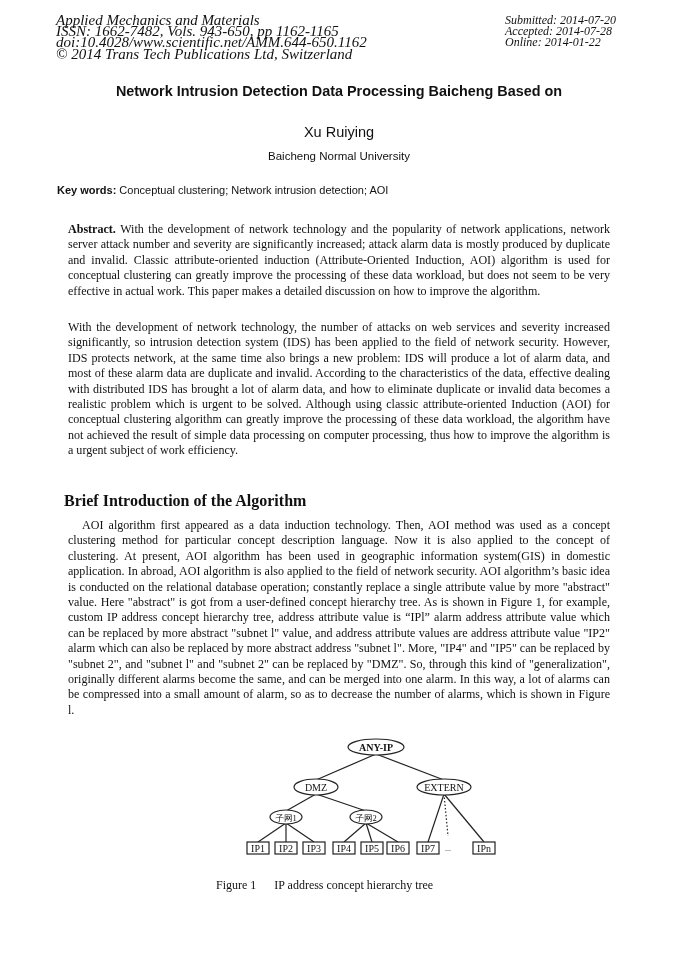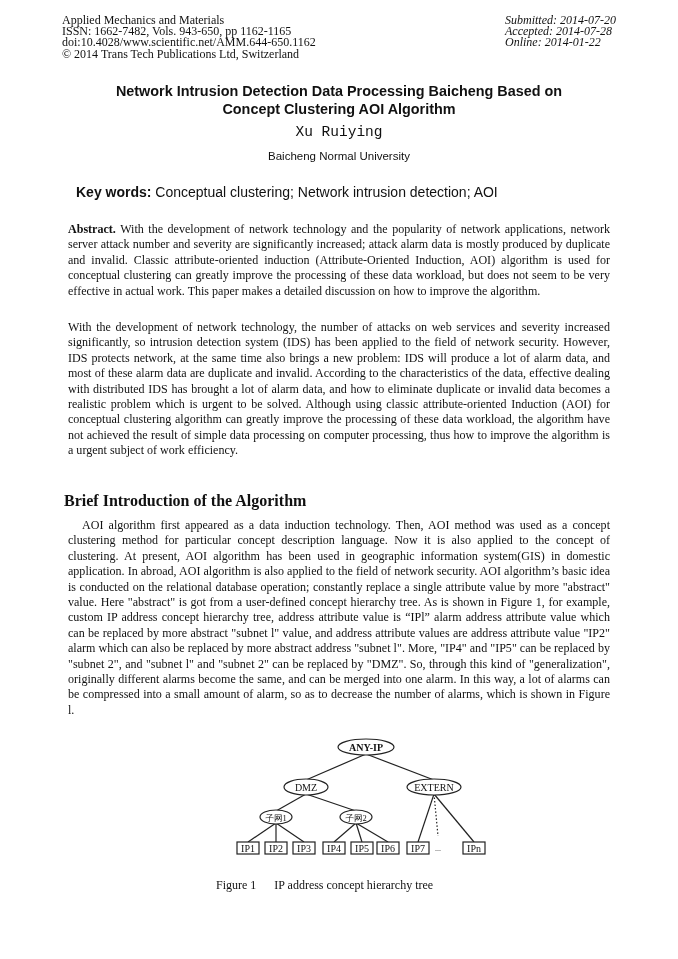--- a/index.html
+++ b/index.html
@@ -1,31 +1,31 @@
 <!DOCTYPE html>
 <html><head>
 <meta charset="utf-8">
 <style>
   html, body { margin:0; padding:0; background:#ffffff; }
   body { width:678px; height:959px; position:relative; overflow:hidden; color:#111; }
   .serif { font-family:"Liberation Serif","DejaVu Serif",serif; }
   .sans { font-family:"Liberation Sans","DejaVu Sans",sans-serif; }
-  .hdr-left { position:absolute; left:62px; top:15px; font-size:12px; line-height:11.2px; }
+  .hdr-left { position:absolute; left:56px; top:15px; font-size:15px; line-height:11.2px; font-style:italic; }
   .hdr-right { position:absolute; right:62px; top:15px; font-size:12px; line-height:11.2px; font-style:italic; text-align:left; }
   .title { position:absolute; left:62px; width:554px; top:82px; text-align:center; font-weight:bold; font-size:14.4px; line-height:18px; }
-  .author { position:absolute; left:62px; width:554px; top:124px; text-align:center; font-size:14.5px;font-family:Liberation Mono, monospace; }
+  .author { position:absolute; left:62px; width:554px; top:124px; text-align:center; font-size:14.5px; }
   .affil { position:absolute; left:62px; width:554px; top:150px; text-align:center; font-size:11.5px; }
-  .keywords { position:absolute; left:76px; top:184px; font-size:14px; }
+  .keywords { position:absolute; left:57px; top:184px; font-size:11px; }
   .keywords b { font-weight:bold; }
   .body { position:absolute; left:64px; width:550px; font-size:12.05px; line-height:15.4px; text-align:justify; }
   .abstract { top:218px; }
   .intro { top:316px; }
   .h2 { position:absolute; left:64px; top:492px; font-size:16px; font-weight:bold; }
   .para2 { top:514px; text-indent:14px; }
-  .figure { position:absolute; left:226px; top:736px; width:270px; height:122px; }
+  .figure { position:absolute; left:236px; top:736px; width:270px; height:122px; }
   .caption { position:absolute; left:216px; top:862px; font-size:12px; white-space:pre;margin-top:16px; }
   p { margin:4px; }
 </style>
 </head>
 <body>
 
 <div class="hdr-left serif">
   <div>Applied Mechanics and Materials</div>
   <div>ISSN: 1662-7482, Vols. 943-650, pp 1162-1165</div>
   <div>doi:10.4028/www.scientific.net/AMM.644-650.1162</div>
@@ -33,21 +33,20 @@
 </div>
 
 <div class="hdr-right serif">
   <div>Submitted: 2014-07-20</div>
   <div>Accepted: 2014-07-28</div>
   <div>Online: 2014-01-22</div>
 </div>
 
 <div class="title sans">
   <div>Network Intrusion Detection Data Processing Baicheng Based on</div>
-  <div>Concept Clustering AOI Algorithm</div>
 </div>
 
 <div class="author sans">Xu Ruiying</div>
 <div class="affil sans">Baicheng Normal University</div>
 
 <div class="keywords sans">
   <b>Key words:</b><span> Conceptual clustering; Network intrusion detection; AOI</span>
 </div>
 
 <div class="body abstract serif">

